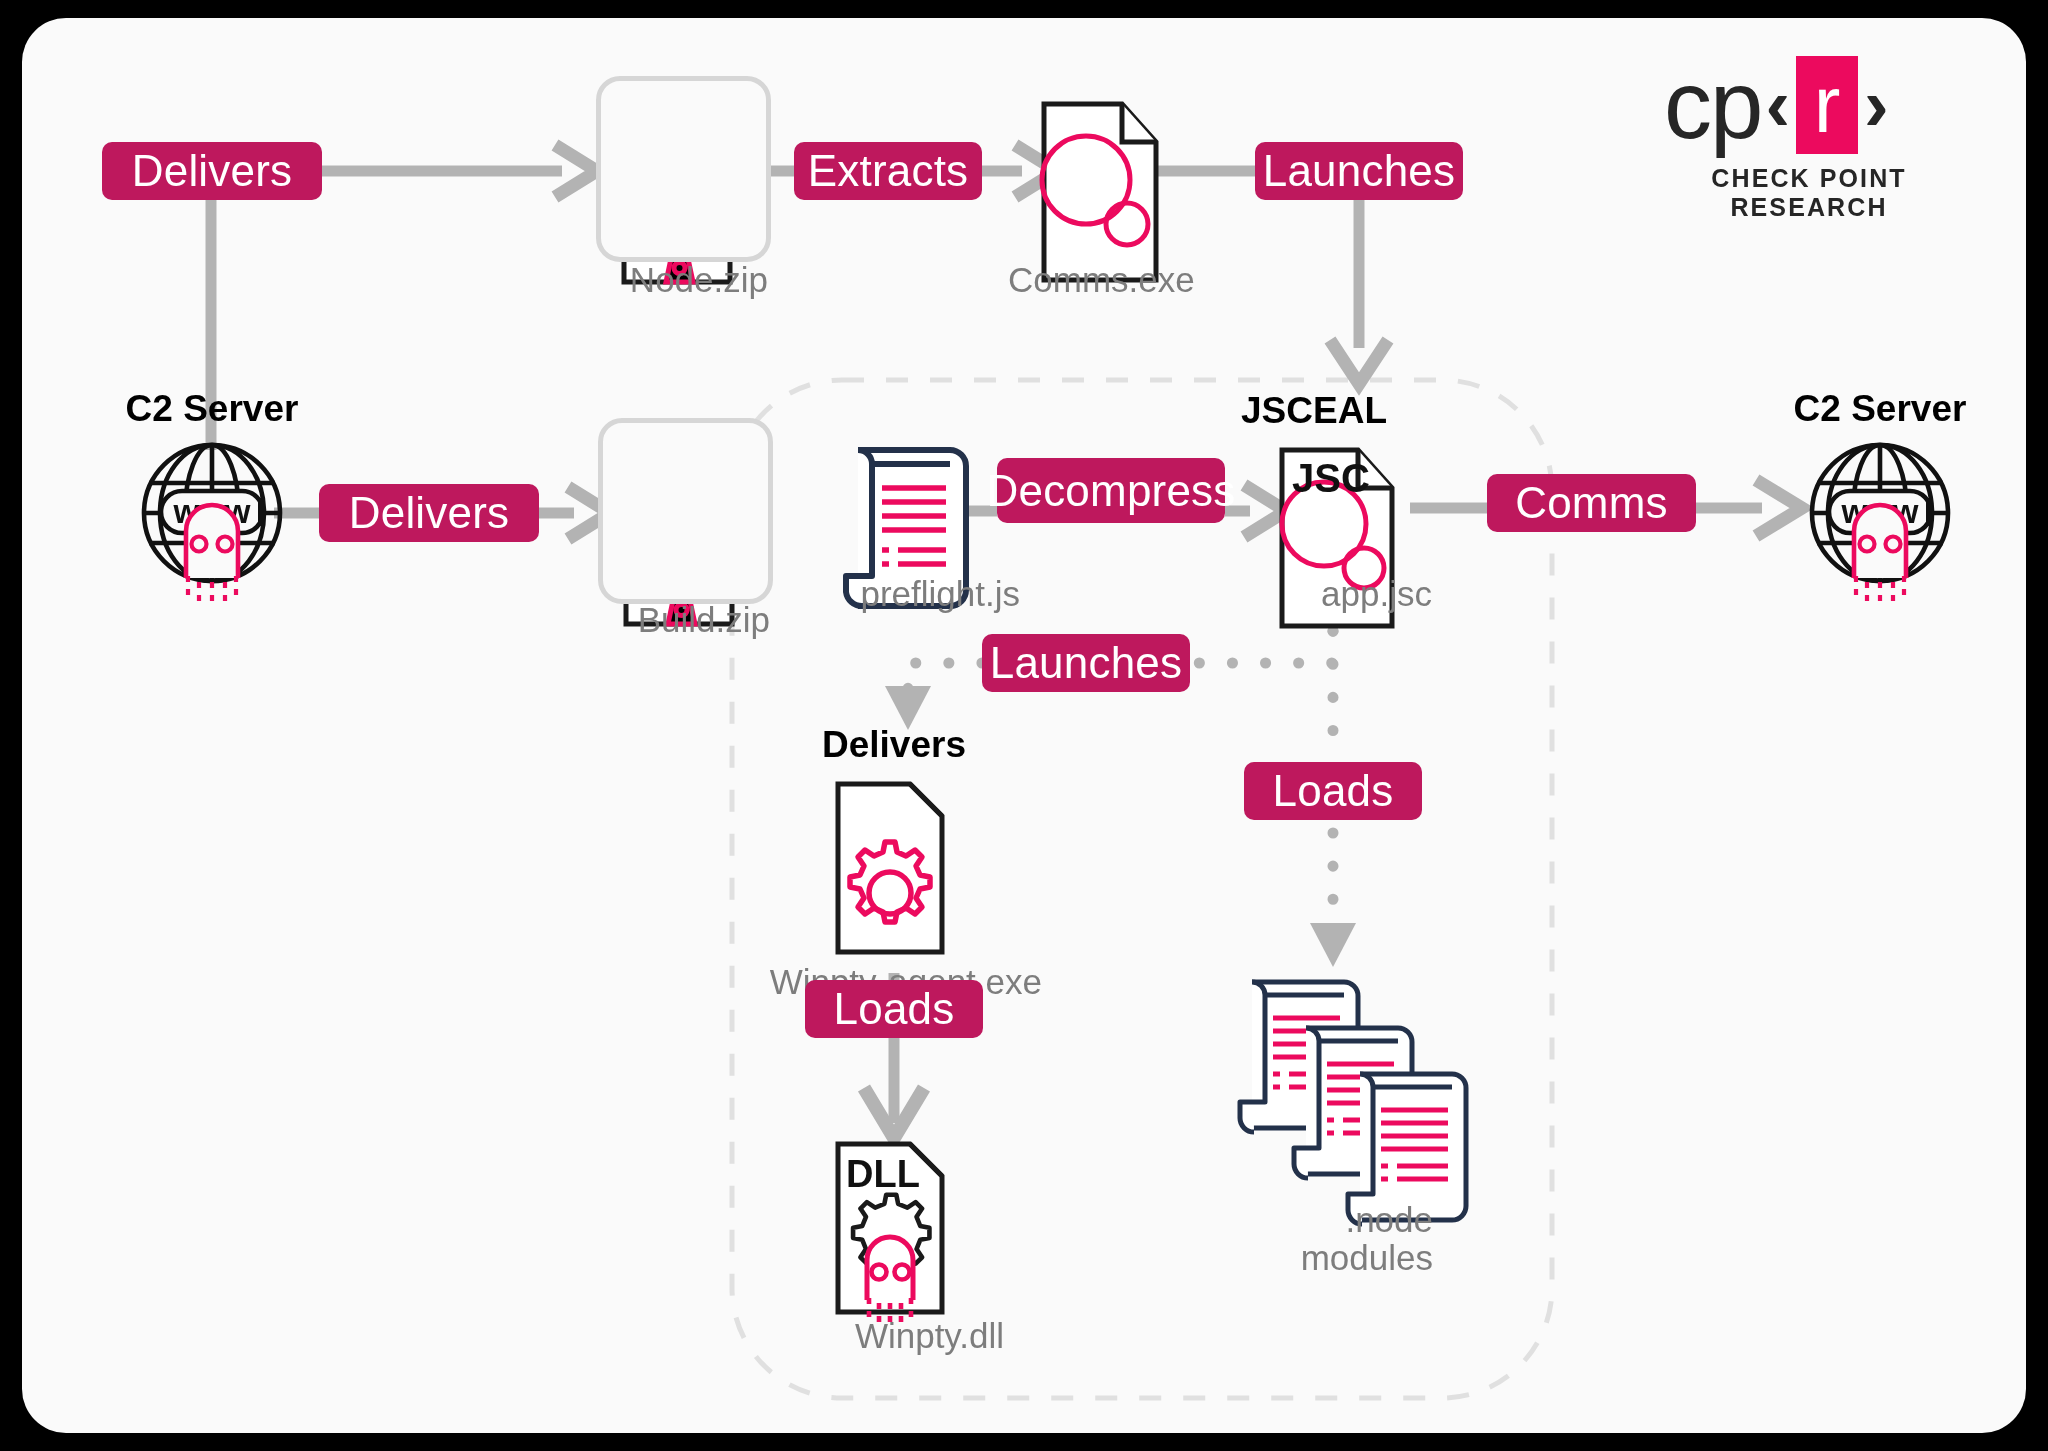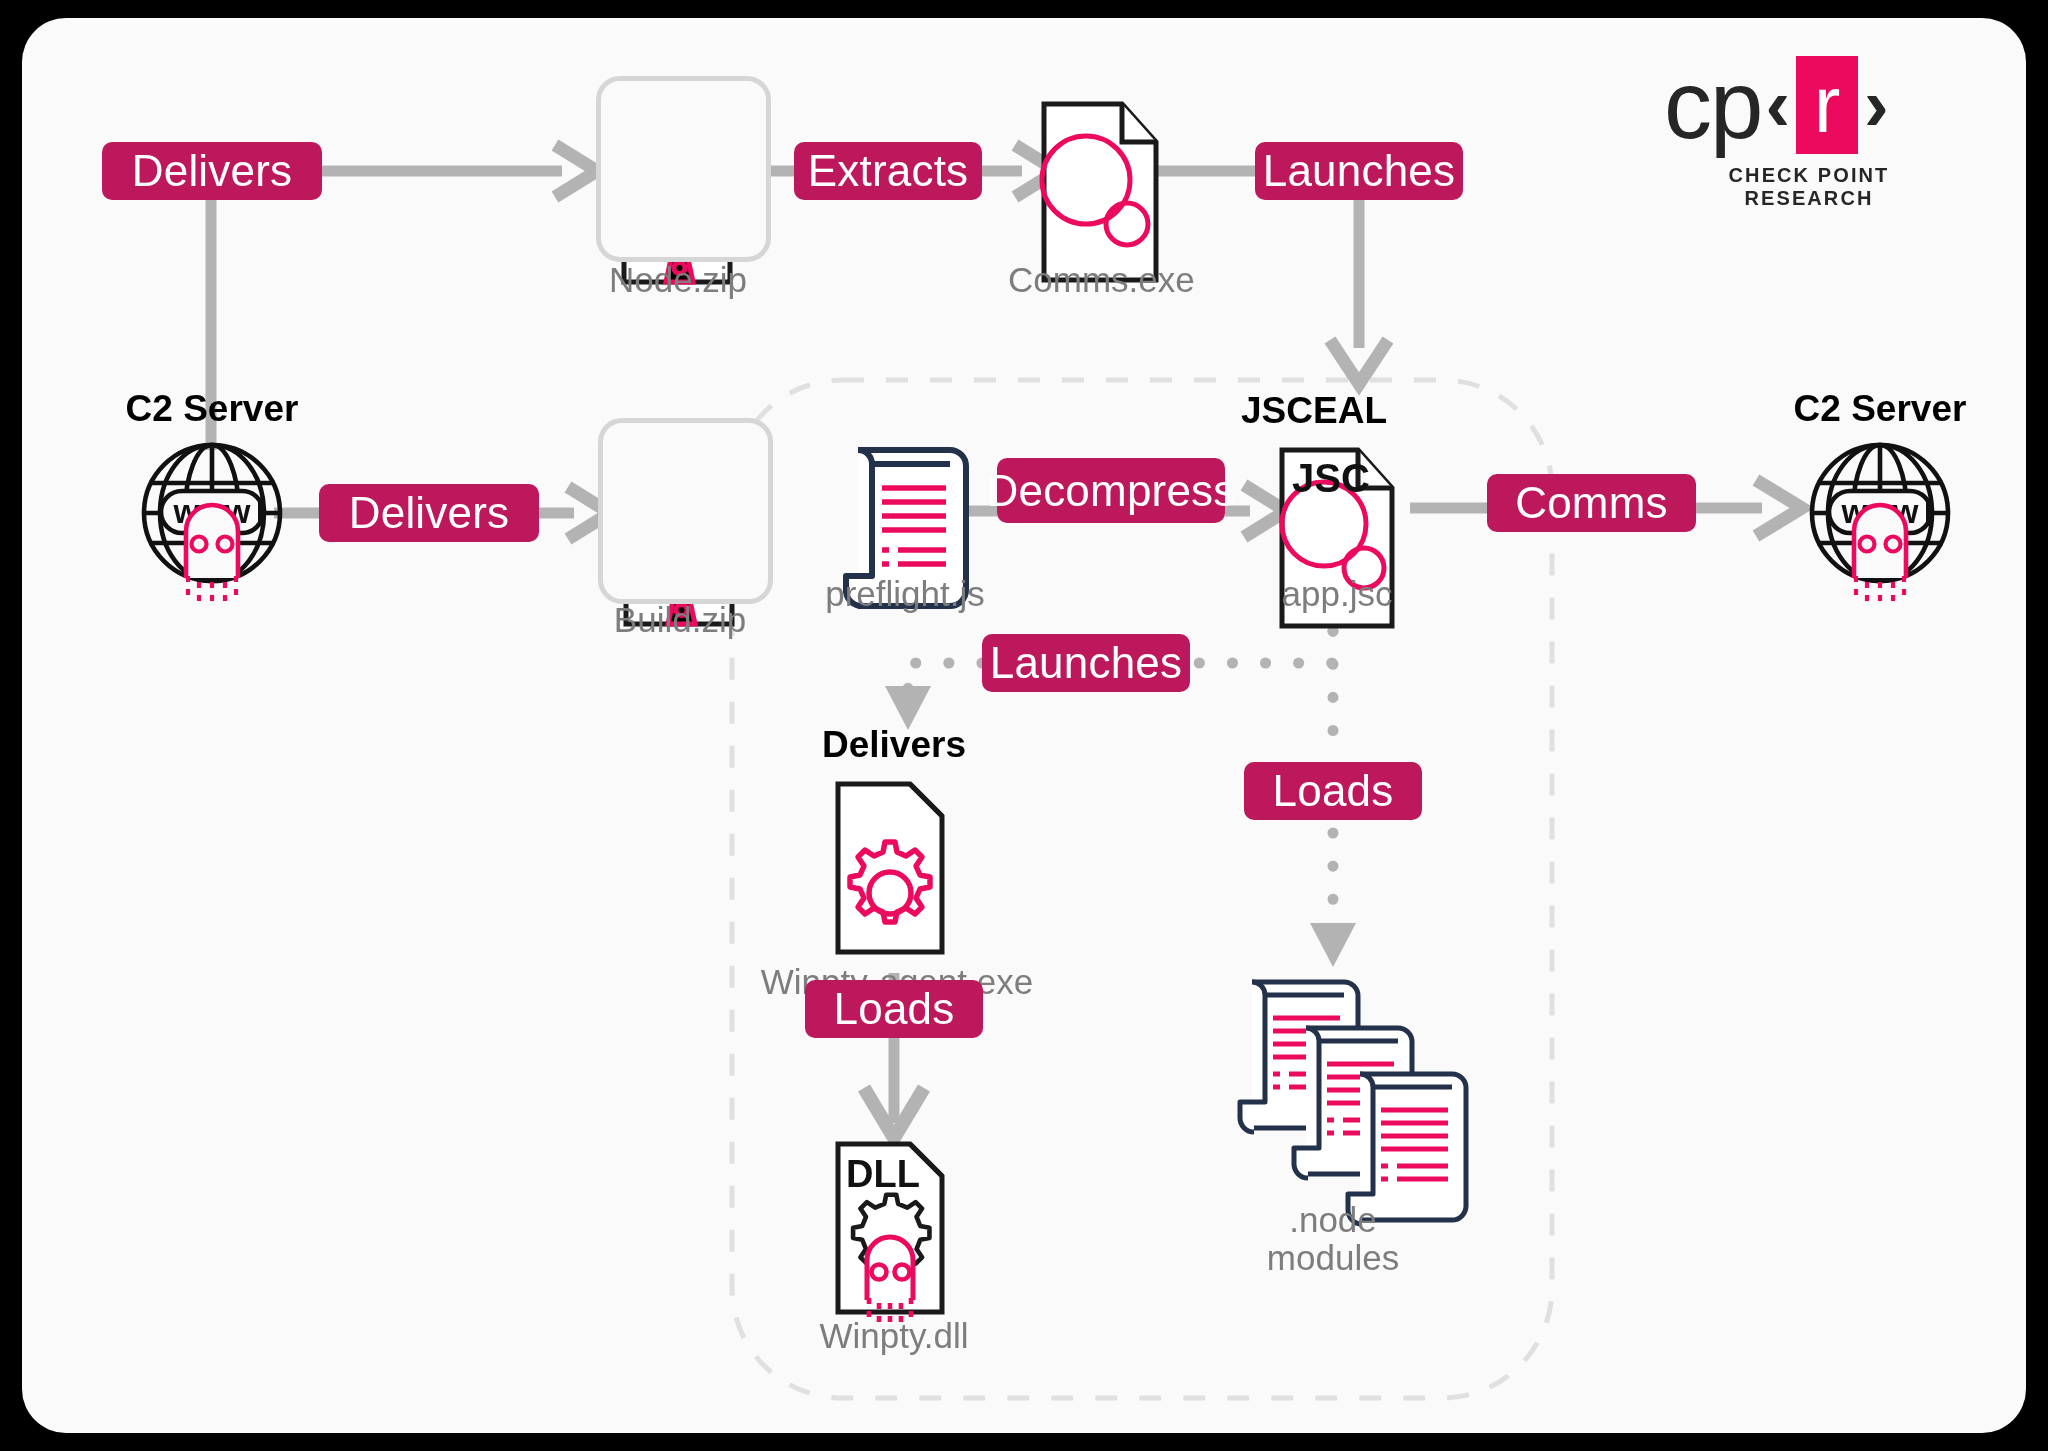--- a/index.html
+++ b/index.html
@@ -14,37 +14,37 @@
 
   
   .pill{
     position:absolute; background:#be185d; color:#fff;
     border-radius:10px; display:flex; align-items:center; justify-content:center;
     font-size:44px; letter-spacing:.2px; white-space:nowrap; padding:0 18px;
     box-sizing:border-box; z-index:6;
   }
 
   
-  .cap{position:absolute;color:#7d7d7d;font-size:35px;text-align:center;white-space:nowrap;z-index:5;}
+  .cap{position:absolute;color:#7d7d7d;font-size:35px;text-align:right;white-space:nowrap;z-index:5;}
   .cap.two{white-space:normal;line-height:1.16;}
   .title{position:absolute;color:#000;font-size:37px;font-weight:bold;text-align:center;white-space:nowrap;z-index:5;}
 
   
   .zipframe{
     position:absolute;border:5px solid #d6d6d6;border-radius:24px;background:#fafafa;z-index:4;
   }
 
   
   #logo{position:absolute;left:1642px;top:38px;width:290px;height:150px;z-index:7;}
   #logo .lrow{display:flex;align-items:center;height:98px;}
   #logo .lcp{font-size:96px;font-weight:400;color:#262626;letter-spacing:-2px;line-height:90px;font-family:"Liberation Sans",sans-serif;}
   #logo .lt{font-size:74px;font-weight:700;color:#262626;line-height:90px;margin:0 4px;}
   #logo .lbox{background:#ec0a5e;width:62px;height:98px;display:flex;align-items:center;justify-content:center;margin:0 2px;}
   #logo .lbox span{color:#fff;font-size:80px;line-height:78px;font-weight:400;}
-  #logo .lsub{font-size:20px;font-weight:bold;color:#262626;letter-spacing:2.1px;margin-top:10px;text-align:center;}
+  #logo .lsub{font-size:25px;font-weight:bold;color:#262626;letter-spacing:2.1px;margin-top:10px;text-align:center;}
 </style>
 </head>
 <body>
 
 <div id="card">
  <div id="stage">
 
   <svg id="svg-layer" viewBox="0 0 2004 1415">
     <defs>
       <marker id="arrH" markerWidth="7" markerHeight="7" refX="3.2" refY="3.5" orient="auto">

